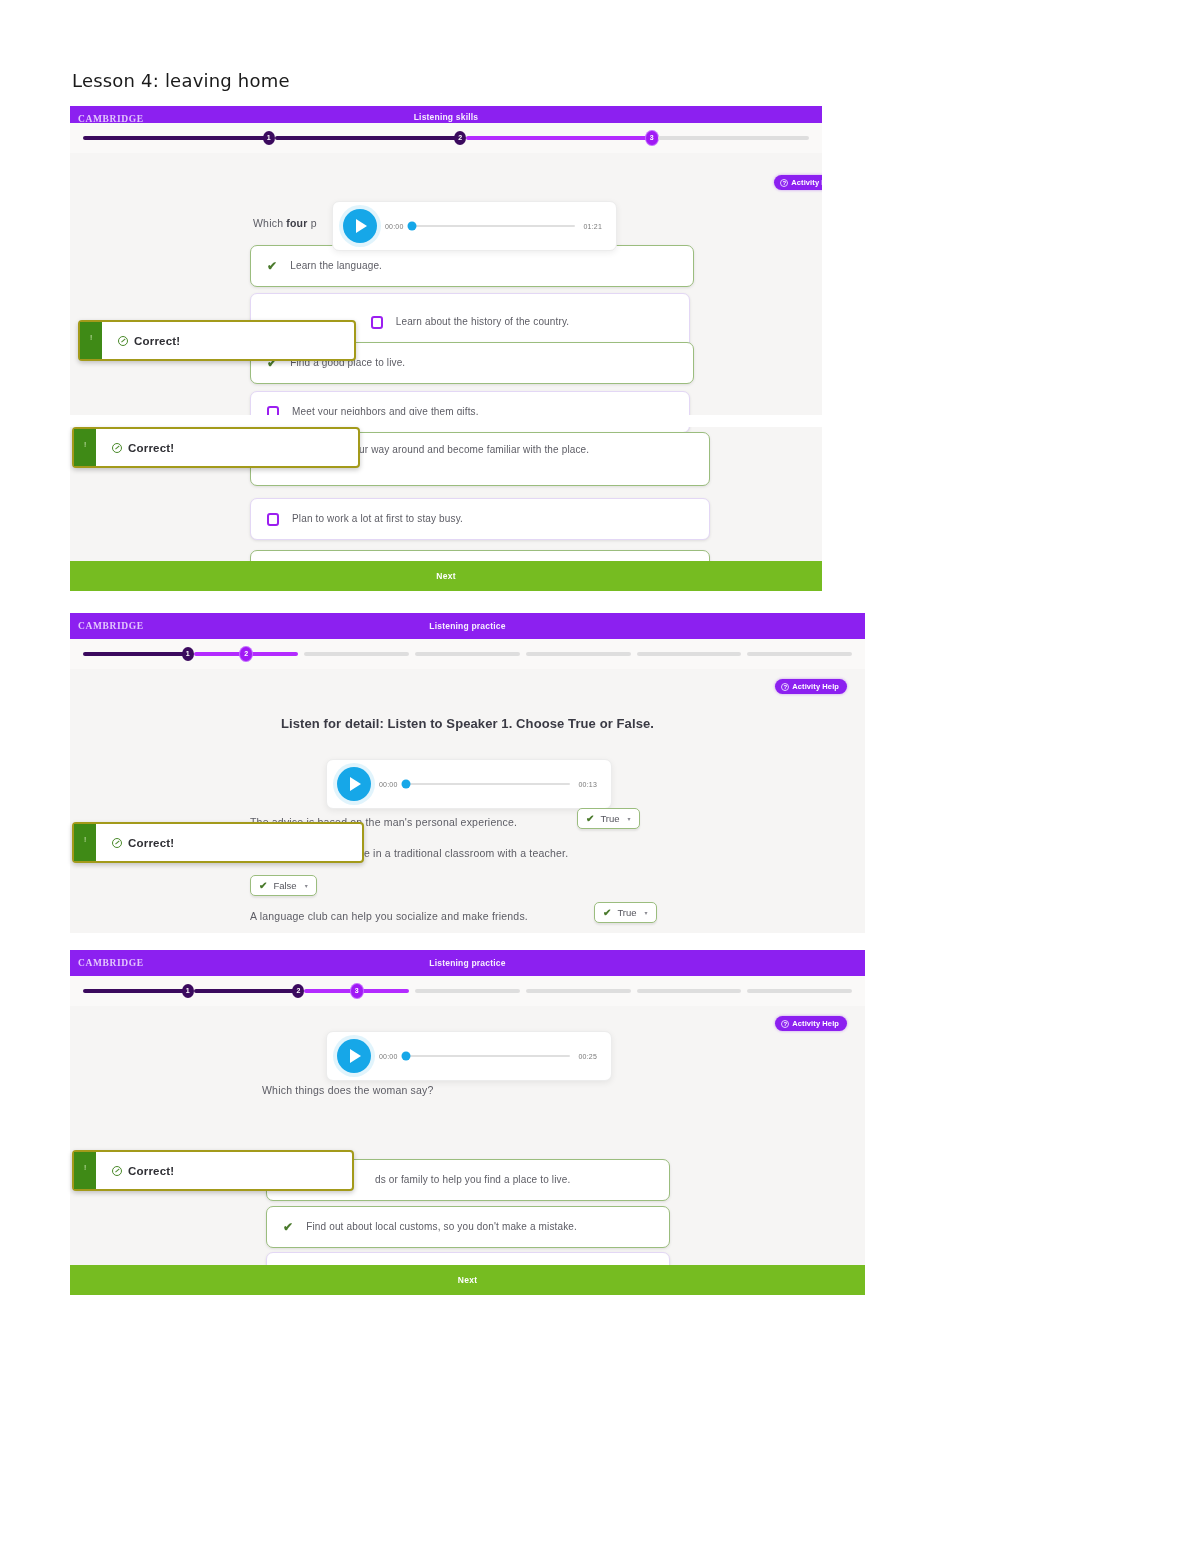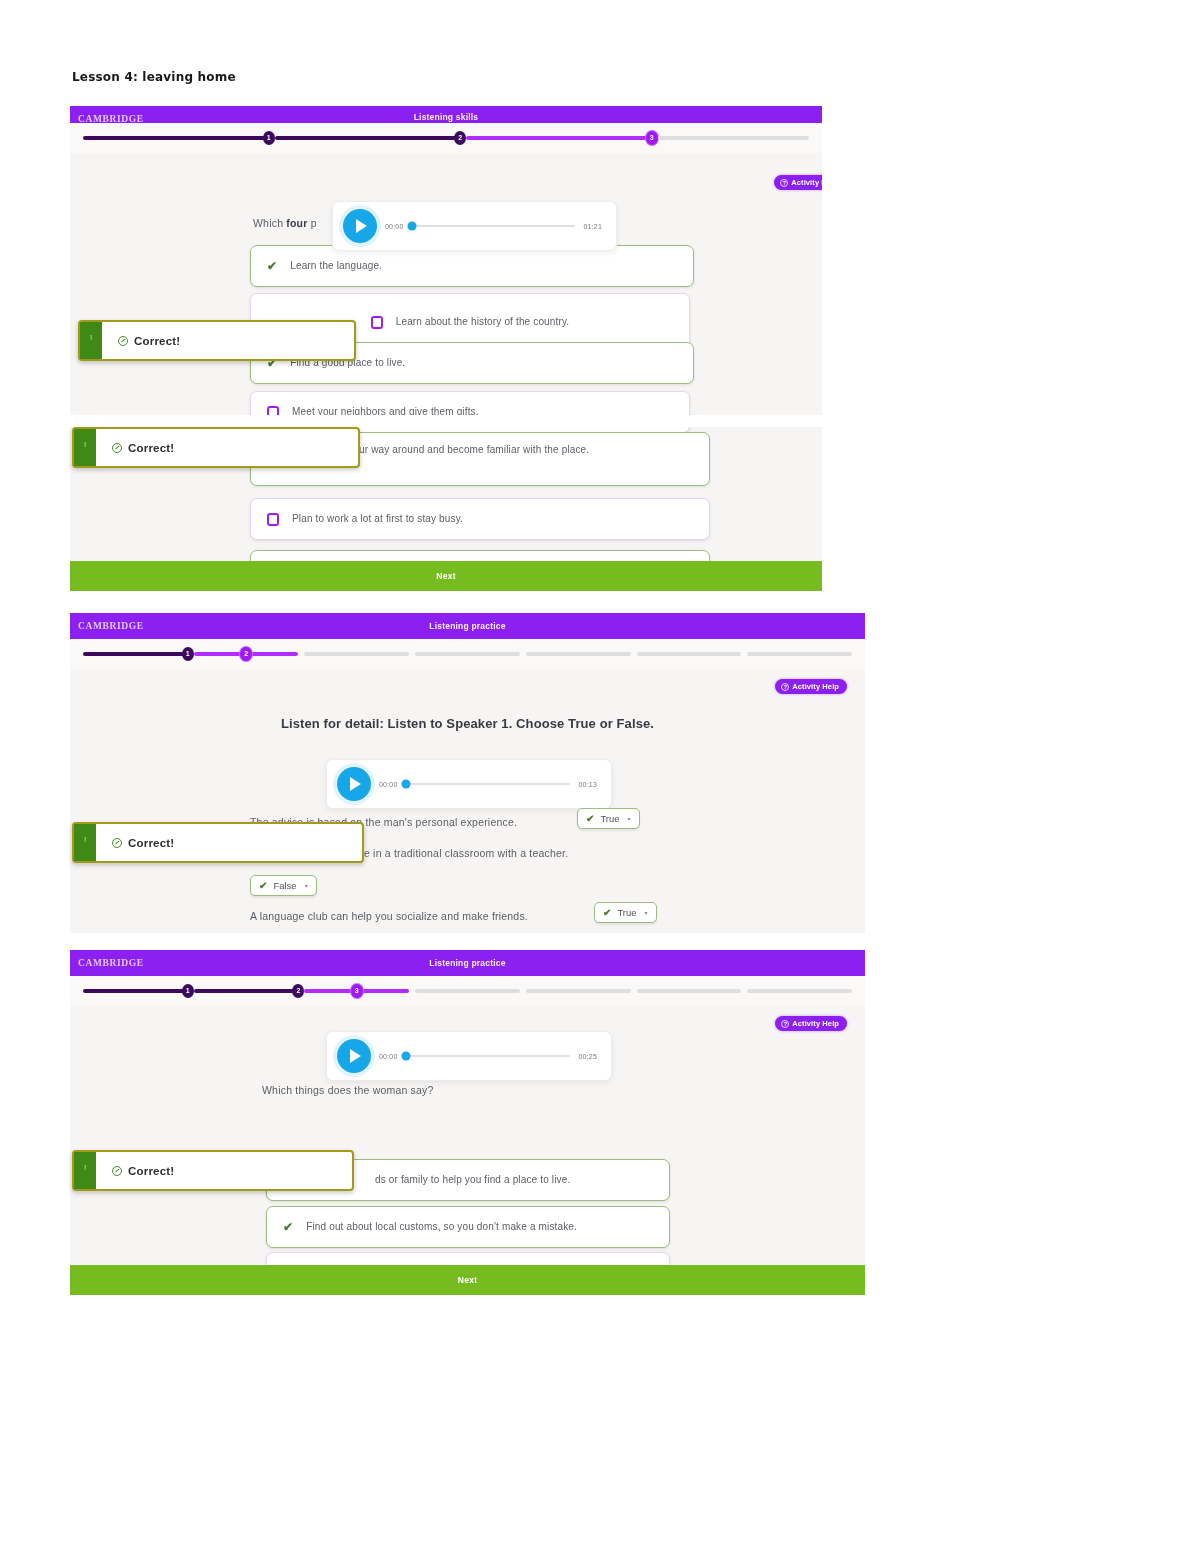--- a/index.html
+++ b/index.html
@@ -15,22 +15,22 @@
     height: 1553px;
     background: #fff;
     overflow: hidden;
   }
 
   
   .doc-title {
     position: absolute;
     left: 72px;
     top: 70px;
-    font-size: 12px;
-    font-weight: 700;
+    font-size: 18px;
+    font-weight: 400;
     color: #1a1a1a;
     letter-spacing: 0.2px;
     font-family: "DejaVu Sans", sans-serif;
   }
 
   
   .shot {
     position: absolute;
     background: #f6f5f4;
     overflow: hidden;

